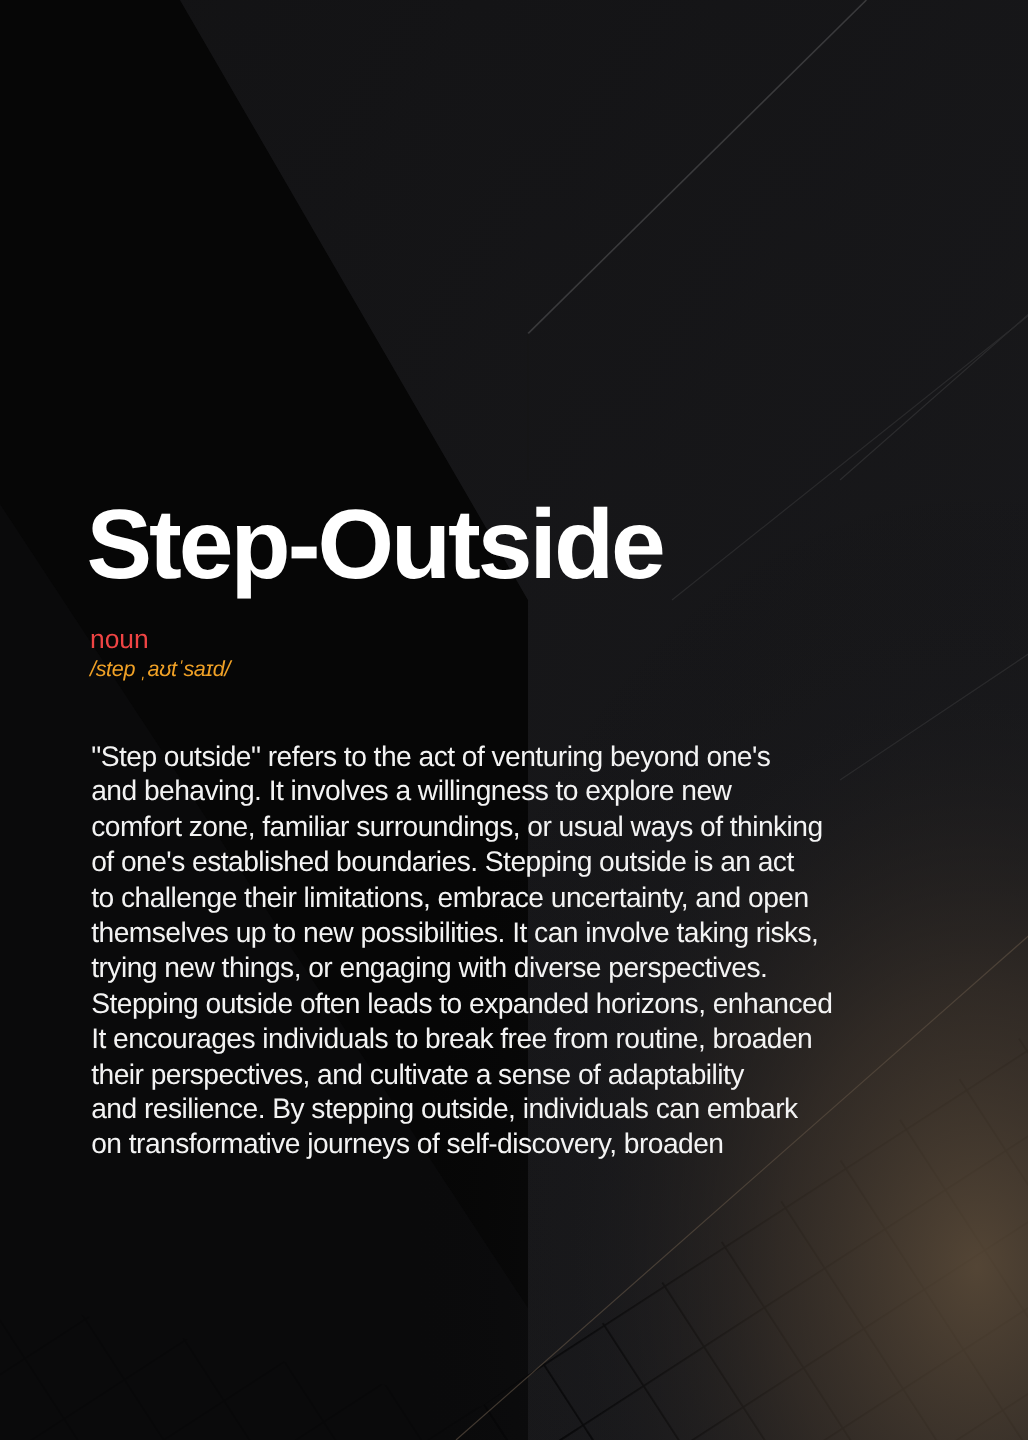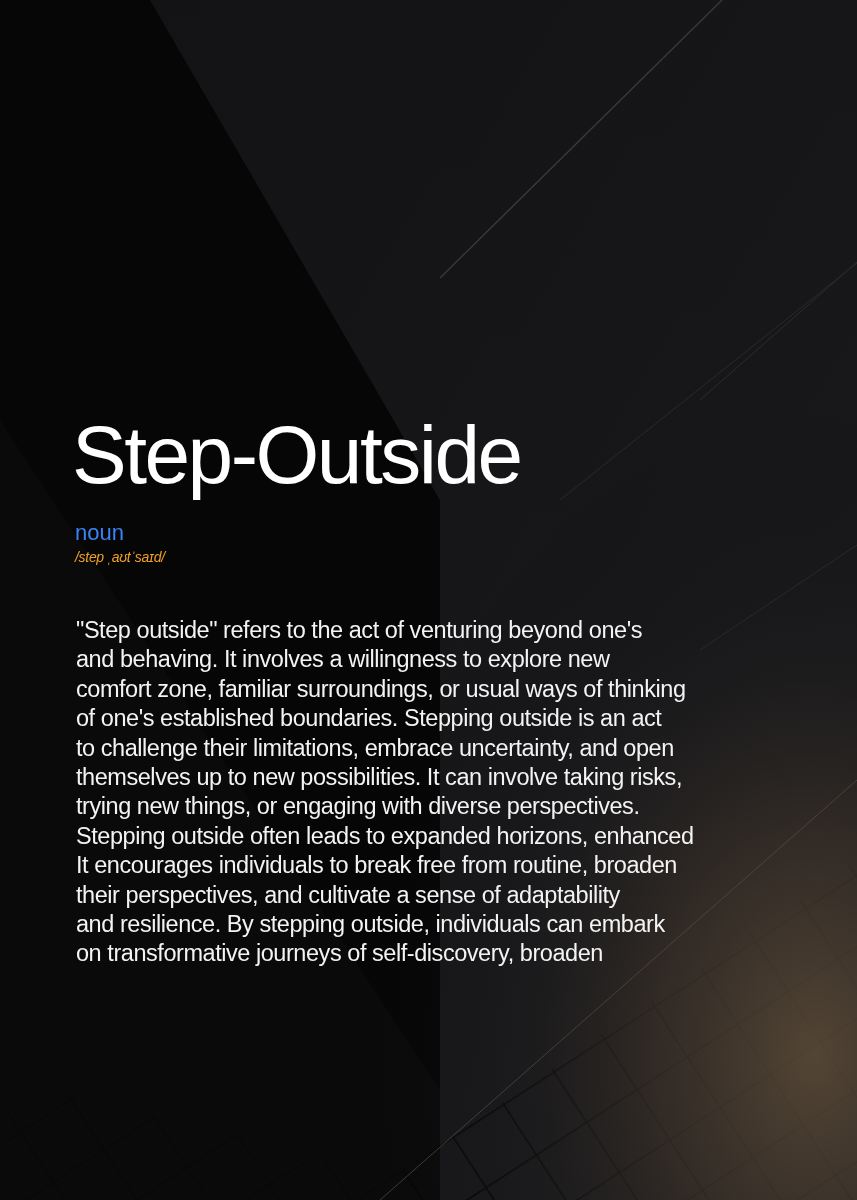--- a/index.html
+++ b/index.html
@@ -39,41 +39,41 @@
       left: 0; top: 0;
       width: 857px;
       height: 1200px;
     }
     .title {
       position: absolute;
       left: 72px;
       top: 405px;
       margin: 0;
       font-family: "Liberation Sans", "DejaVu Sans", sans-serif;
-      font-weight: normal;
+      font-weight: bold;
       font-size: 82px;
       line-height: 100px;
       color: #ffffff;
       letter-spacing: -2.5px;
       white-space: nowrap;
     }
     .pos {
       position: absolute;
       left: 75px;
       top: 519px;
       font-size: 22px;
       line-height: 28px;
-      color: #3b82f6;
+      color: #ef4444;
       font-family: "Liberation Sans", "DejaVu Sans", sans-serif;
     }
     .pron {
       position: absolute;
       left: 75px;
       top: 546px;
-      font-size: 14px;
+      font-size: 18px;
       line-height: 22px;
       color: #f0a126;
       font-style: italic;
       font-family: "Liberation Sans", "DejaVu Sans", sans-serif;
       letter-spacing: -0.3px;
     }
     .definition {
       position: absolute;
       left: 76px;
       top: 616px;

